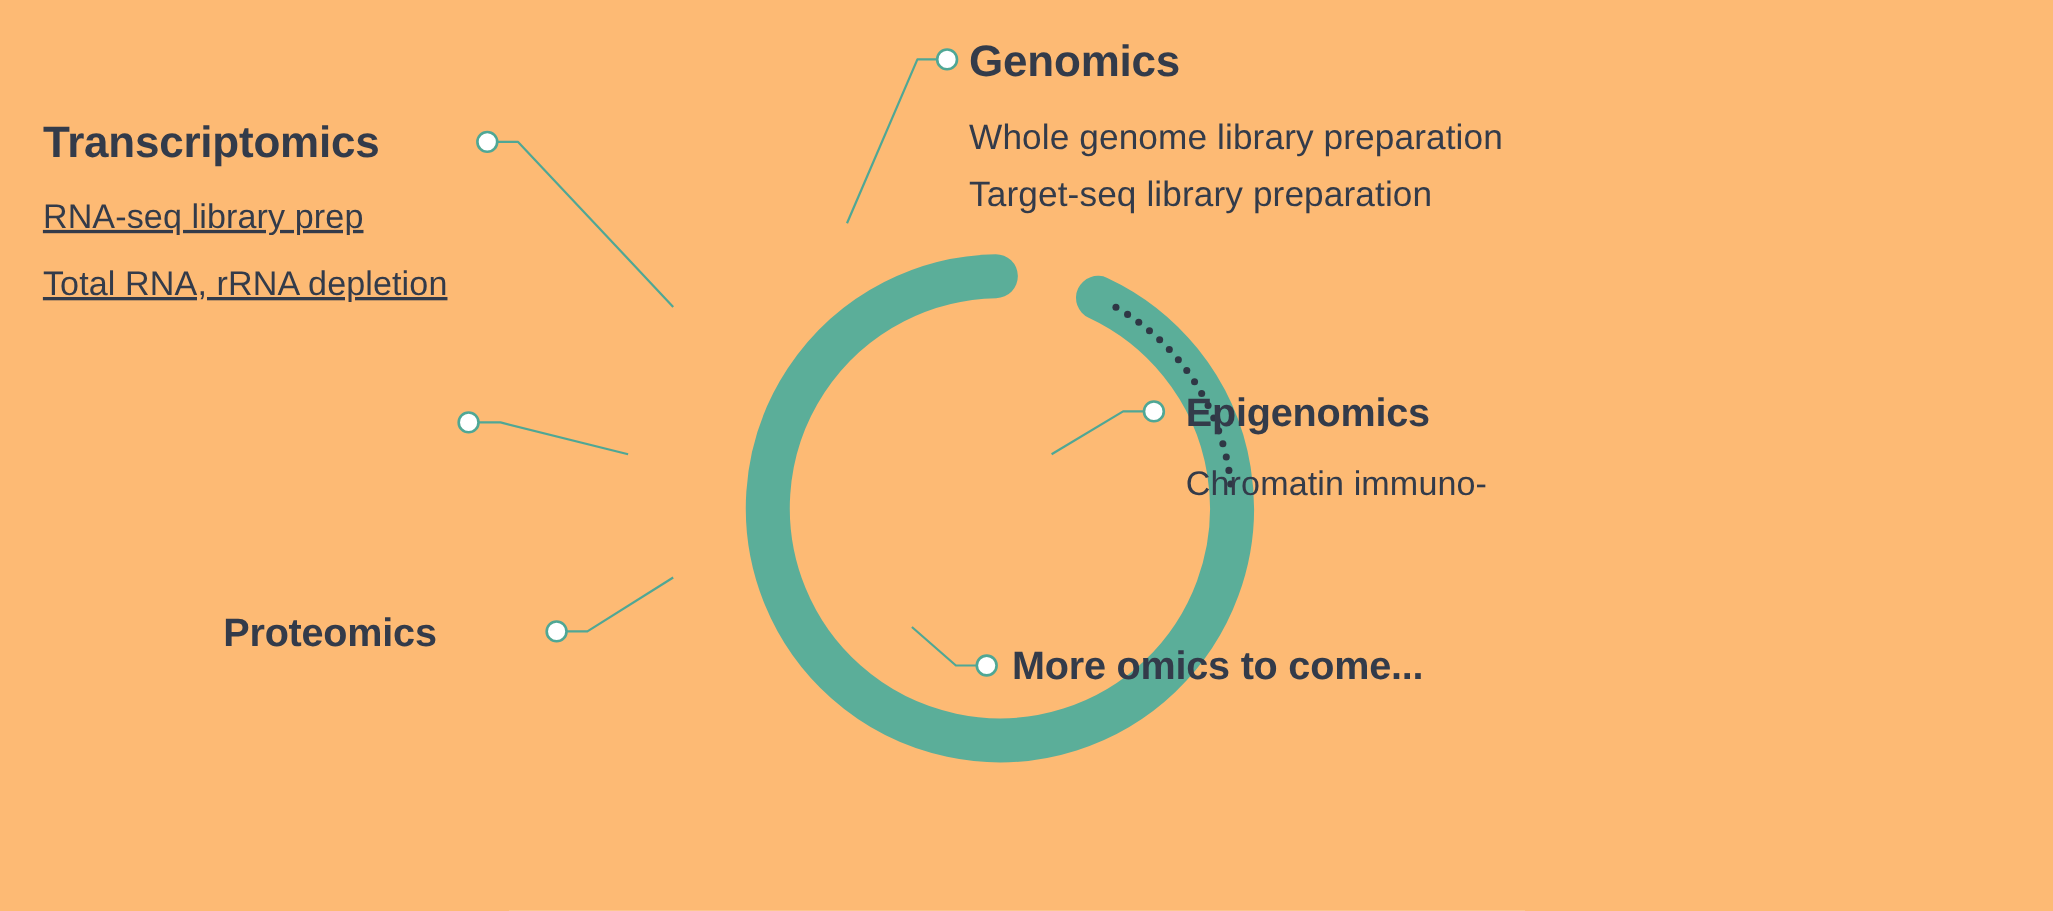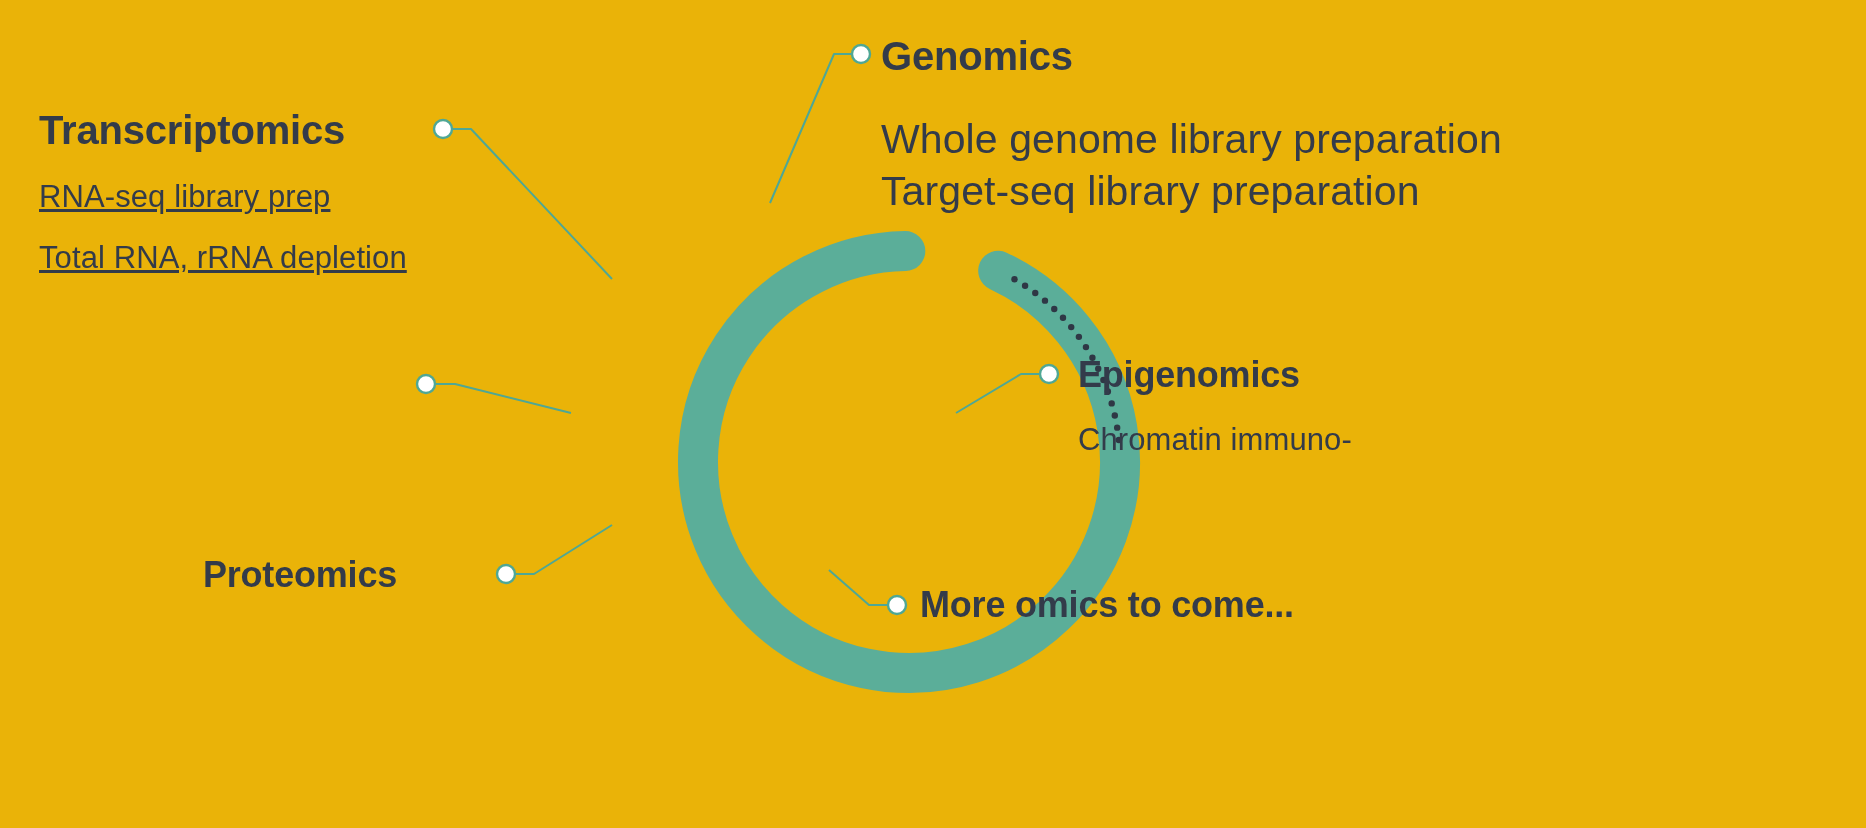--- a/index.html
+++ b/index.html
@@ -12,21 +12,21 @@
     width: 1866px;
     height: 828px;
     overflow: hidden;
     position: relative;
     color: #333b4a;
   }
   #stage {
     position: relative;
     width: 1866px;
     height: 828px;
-    background: #eab308;
+    background: #fdba74;
   }
   .diagram-svg {
     position: absolute;
     left: 0;
     top: 0;
     width: 1866px;
     height: 828px;
   }
   .label-block {
     position: absolute;
@@ -49,21 +49,21 @@
     white-space: nowrap;
   }
   
   #blk-transcriptomics { left: 39px; top: 104px; text-align: left; }
   #blk-transcriptomics .label-title { font-size: 40px; line-height: 52px; }
   #blk-transcriptomics .label-desc { font-size: 31px; line-height: 61px; margin-top: 10px; text-decoration: underline; }
 
   
   #blk-genomics { left: 881px; top: 30px; text-align: left; }
   #blk-genomics .label-title { font-size: 40px; line-height: 52px; }
-  #blk-genomics .label-desc { font-size: 41px; line-height: 52px; margin-top: 31px; }
+  #blk-genomics .label-desc { font-size: 32px; line-height: 52px; margin-top: 16px; }
 
   
   #blk-longread { left: 110px; top: 335px; width: 300px; text-align: right; }
   #blk-longread .label-title { font-size: 36px; line-height: 52px; }
 
   
   #blk-epigenomics { left: 1078px; top: 350px; text-align: left; }
   #blk-epigenomics .label-title { font-size: 36px; line-height: 50px; }
   #blk-epigenomics .label-desc { font-size: 31px; line-height: 52px; margin-top: 14px; }
 

